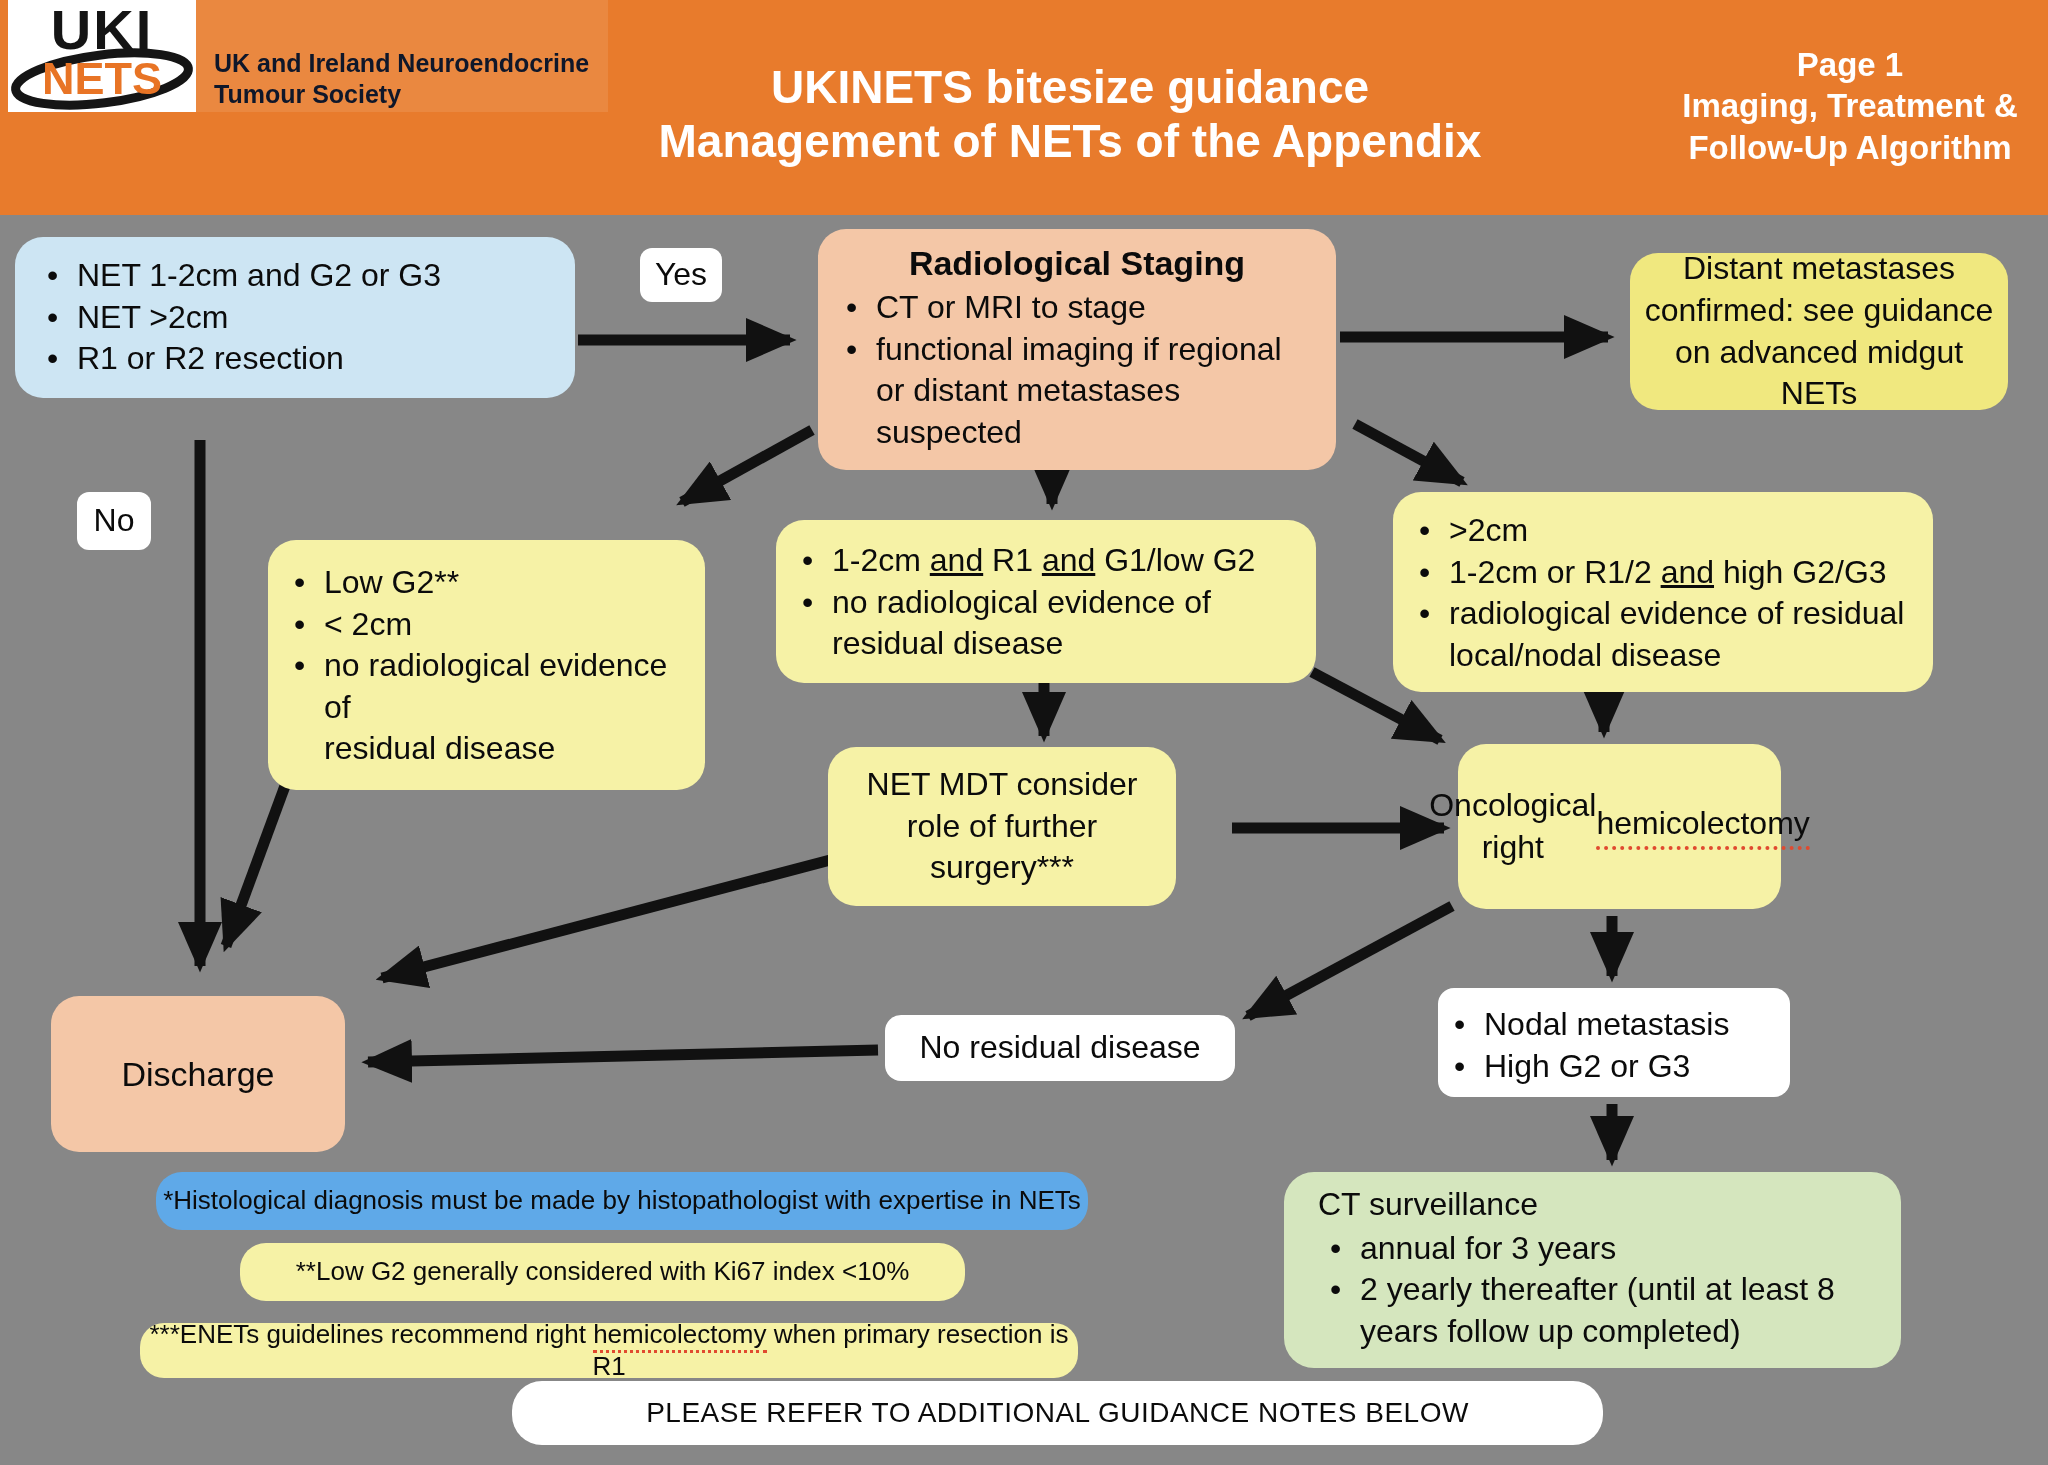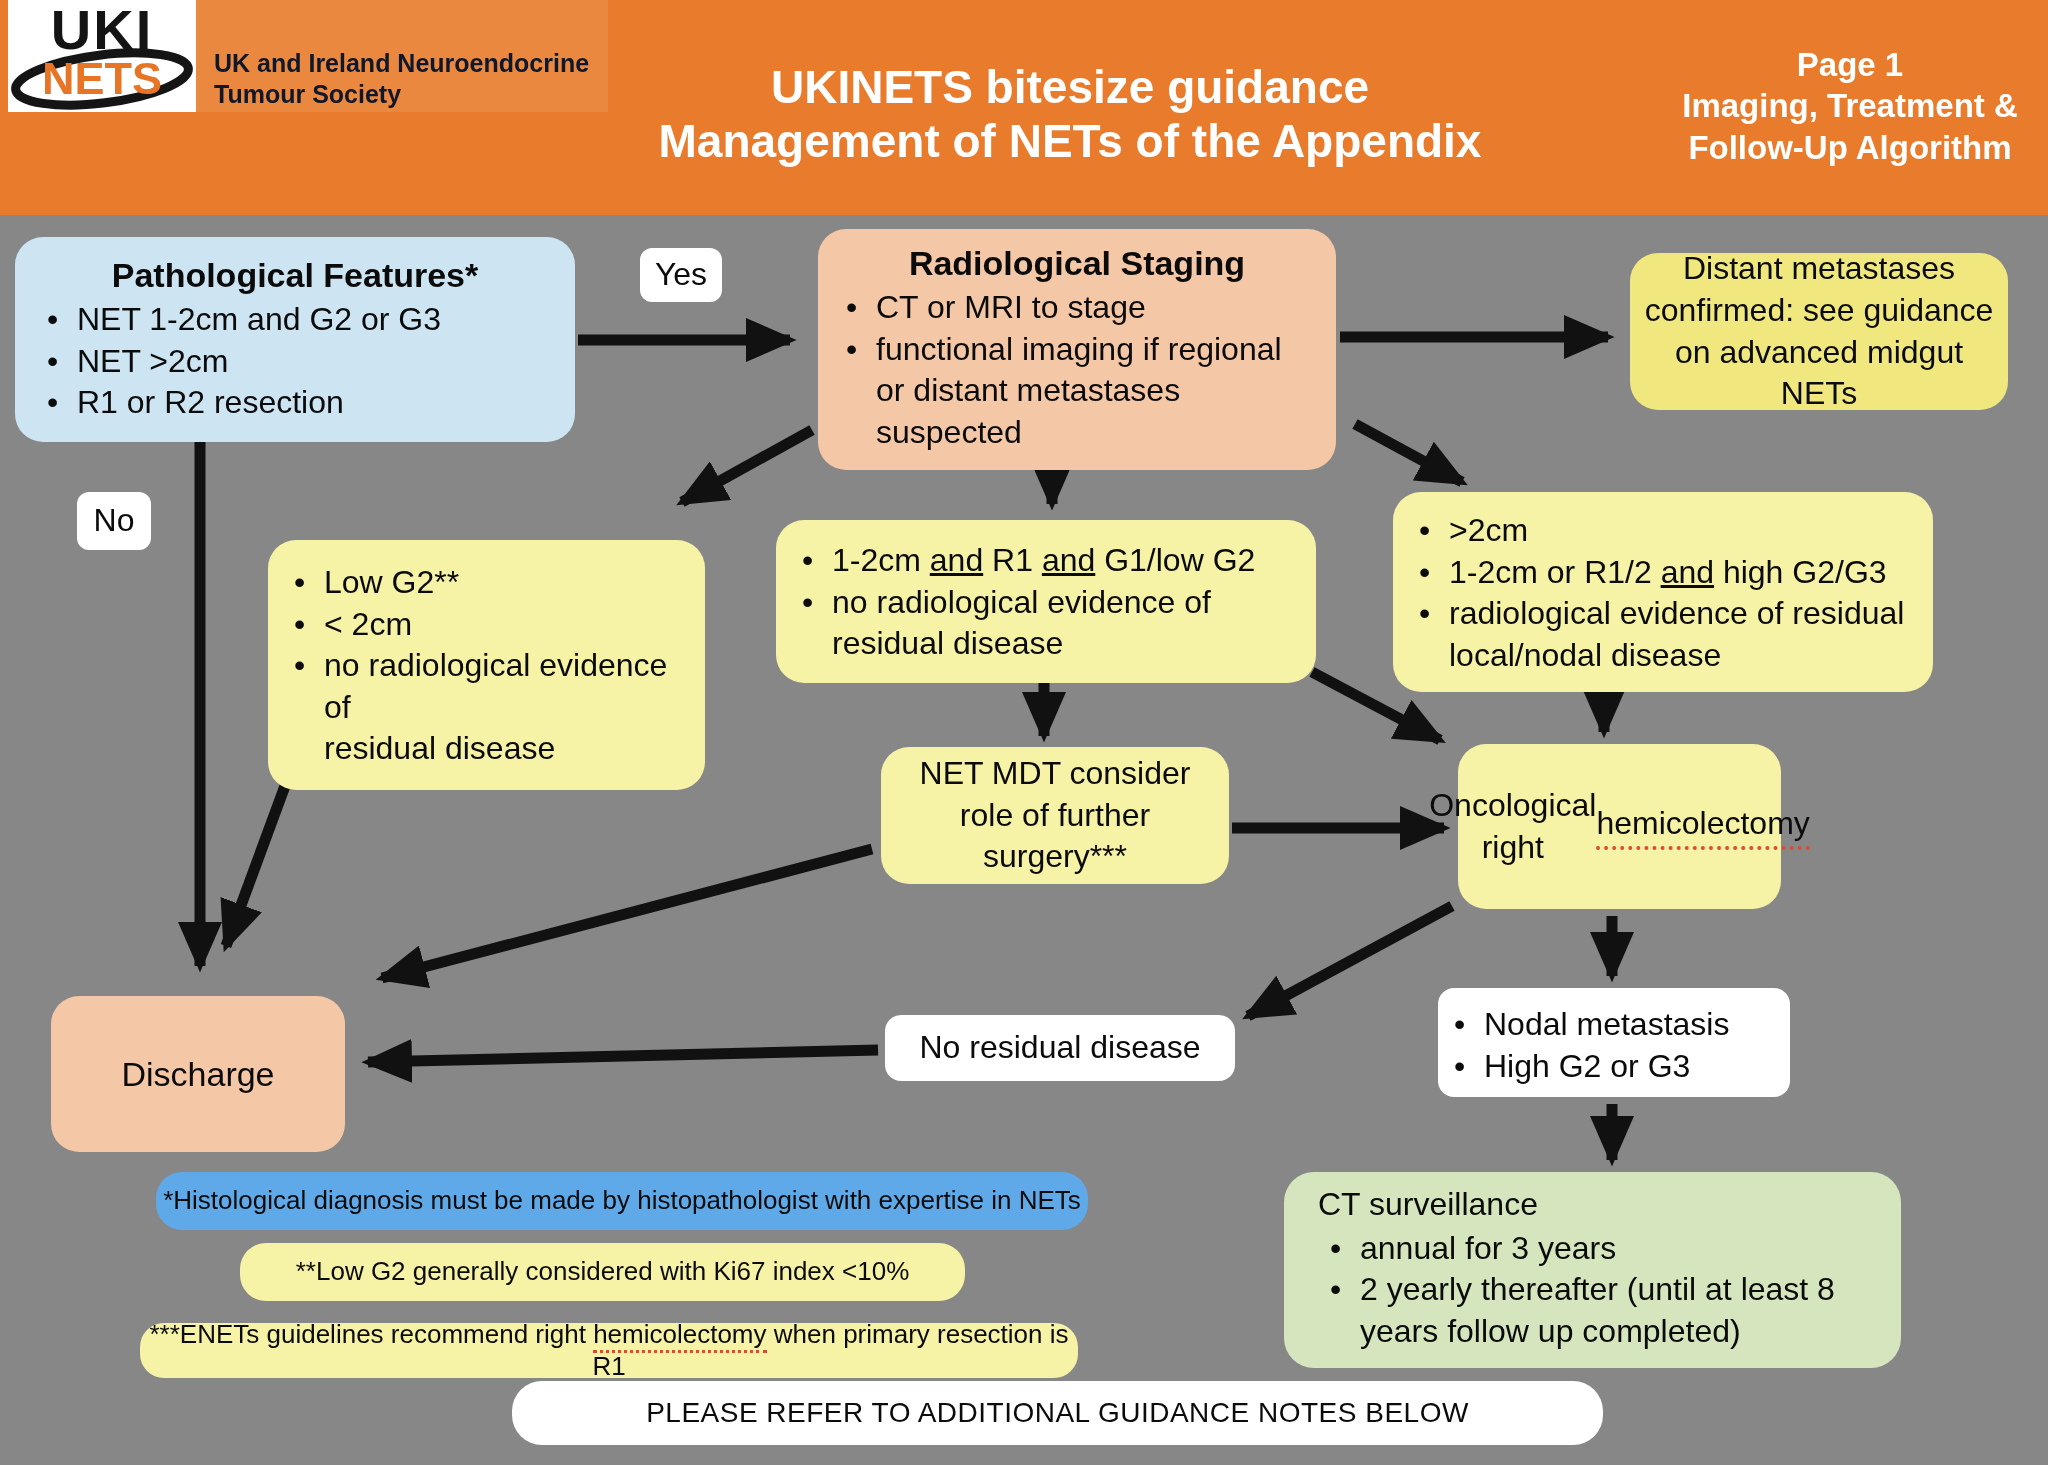--- a/index.html
+++ b/index.html
@@ -91,21 +91,20 @@
       <line x1="1312" y1="672" x2="1440" y2="740" marker-end="url(#ah)"></line>
       <line x1="1604" y1="678" x2="1604" y2="732" marker-end="url(#ah)"></line>
       <line x1="1232" y1="828" x2="1444" y2="828" marker-end="url(#ah)"></line>
       <line x1="1452" y1="906" x2="1248" y2="1016" marker-end="url(#ah)"></line>
       <line x1="1612" y1="916" x2="1612" y2="976" marker-end="url(#ah)"></line>
       <line x1="1612" y1="1104" x2="1612" y2="1160" marker-end="url(#ah)"></line>
     </g>
   </svg>
 
   <div class="box blue" style="left:15px;top:237px;width:560px;padding:16px 20px 18px 20px;">
-    <div class="box-title">Pathological Features*</div>
     <ul class="bullets">
       <li>NET 1-2cm and G2 or G3</li>
       <li>NET &gt;2cm</li>
       <li>R1 or R2 resection</li>
     </ul>
   </div>
 
   <div class="box white cf" style="left:640px;top:248px;width:82px;height:54px;border-radius:12px;">
     <span class="t32">Yes</span>
   </div>
@@ -150,21 +149,21 @@
 
   <div class="box pale" style="left:1393px;top:492px;width:540px;padding:16px 14px;">
     <ul class="bullets">
       <li>&gt;2cm</li>
       <li><span>1-2cm or R1/2 </span><span class="u">and</span><span> high G2/G3</span></li>
       <li class="ml">radiological evidence of residual
 local/nodal disease</li>
     </ul>
   </div>
 
-  <div class="box pale cf" style="left:881px;top:747px;width:348px;height:137px;">
+  <div class="box pale cf" style="left:828px;top:747px;width:348px;height:159px;">
     <span class="t32 ml">NET MDT consider
 role of further
 surgery***</span>
   </div>
 
   <div class="box pale cf col" style="left:1458px;top:744px;width:323px;height:165px;">
     <span class="t32">Oncological right</span>
     <span class="t32 squiggle">hemicolectomy</span>
   </div>
 

